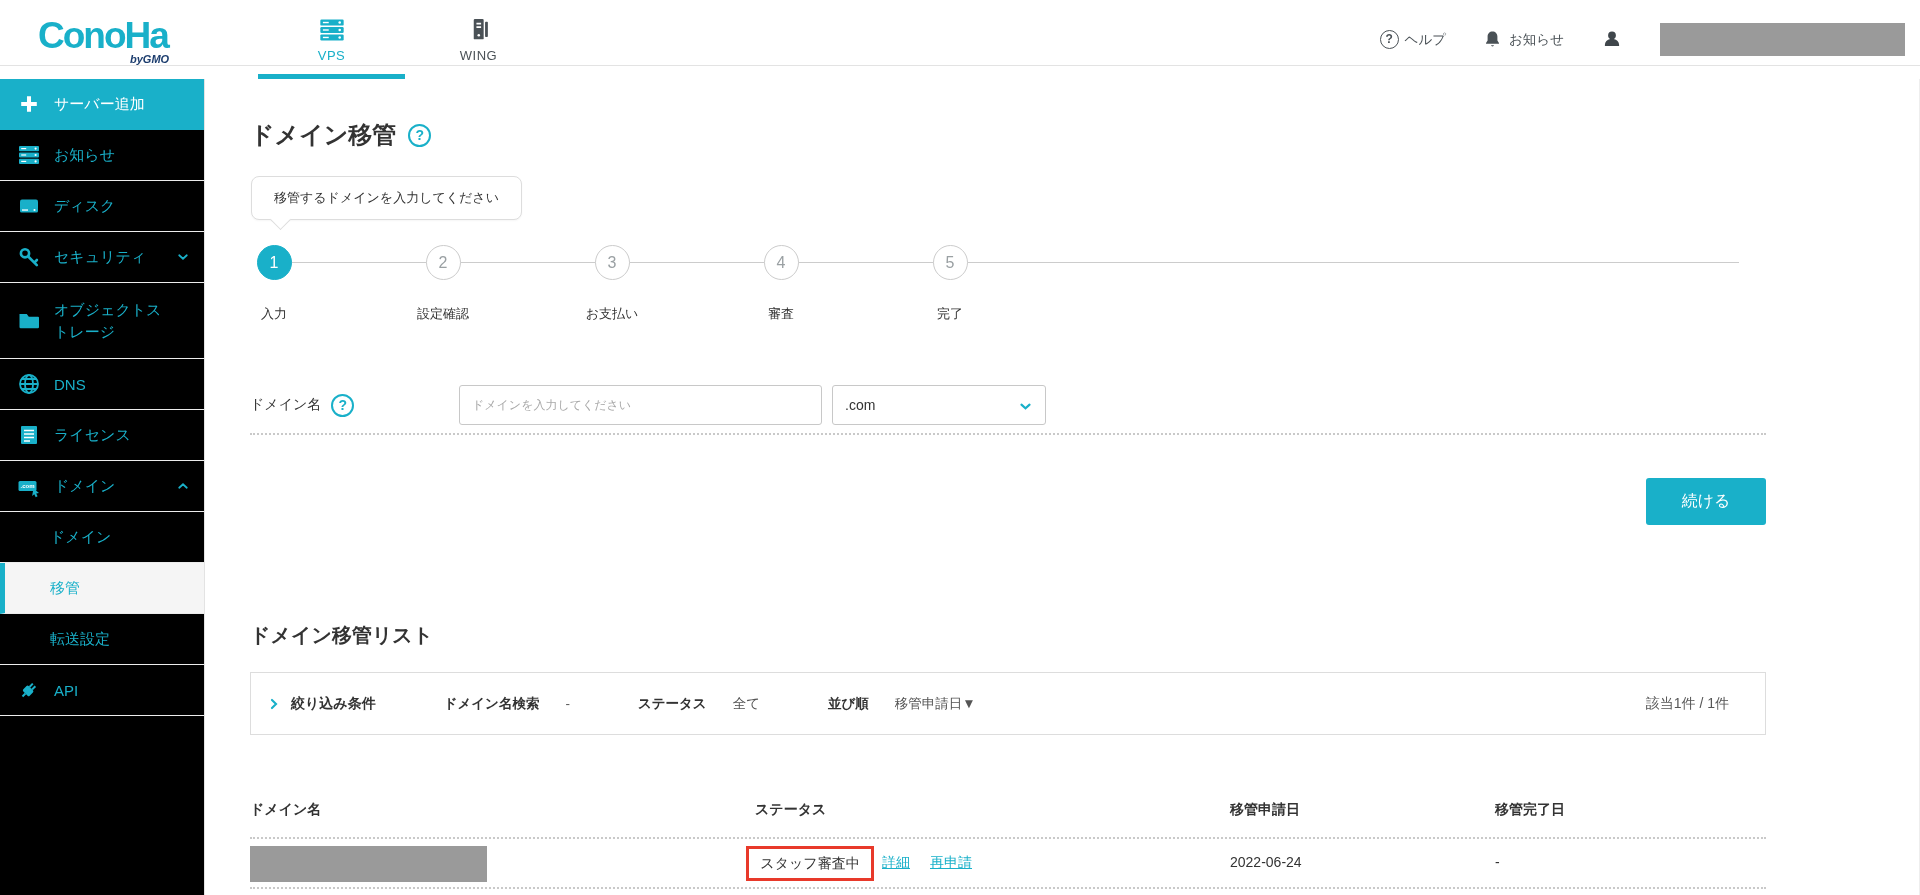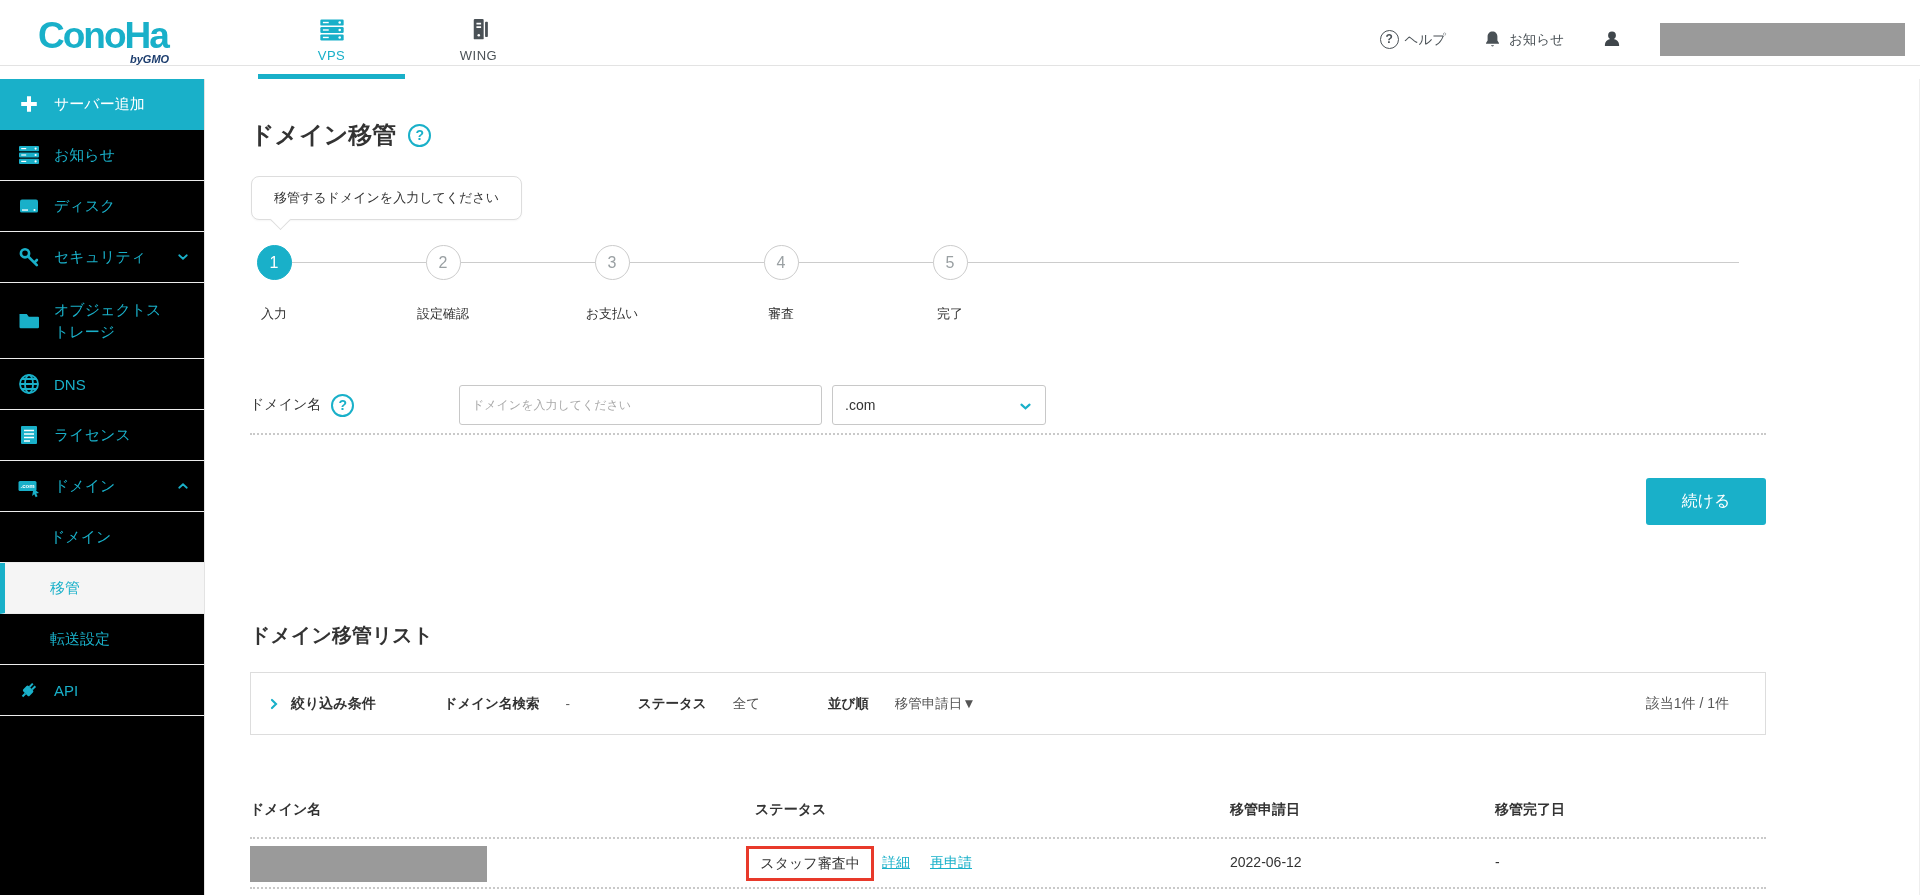--- a/index.html
+++ b/index.html
@@ -344,18 +344,18 @@
     <span class="th4">移管完了日</span>
   </div>
 
   <div class="dotted d2"></div>
 
   <div class="trow">
     <div class="domain-redact"></div>
     <div class="status-box">スタッフ審査中</div>
     <span class="cell-link lk1">詳細</span>
     <span class="cell-link lk2">再申請</span>
-    <span class="cell-date">2022-06-12</span>
+    <span class="cell-date">2022-06-24</span>
     <span class="cell-dash">-</span>
   </div>
 
   <div class="dotted d3"></div>
 </div>
 
 </body></html>

